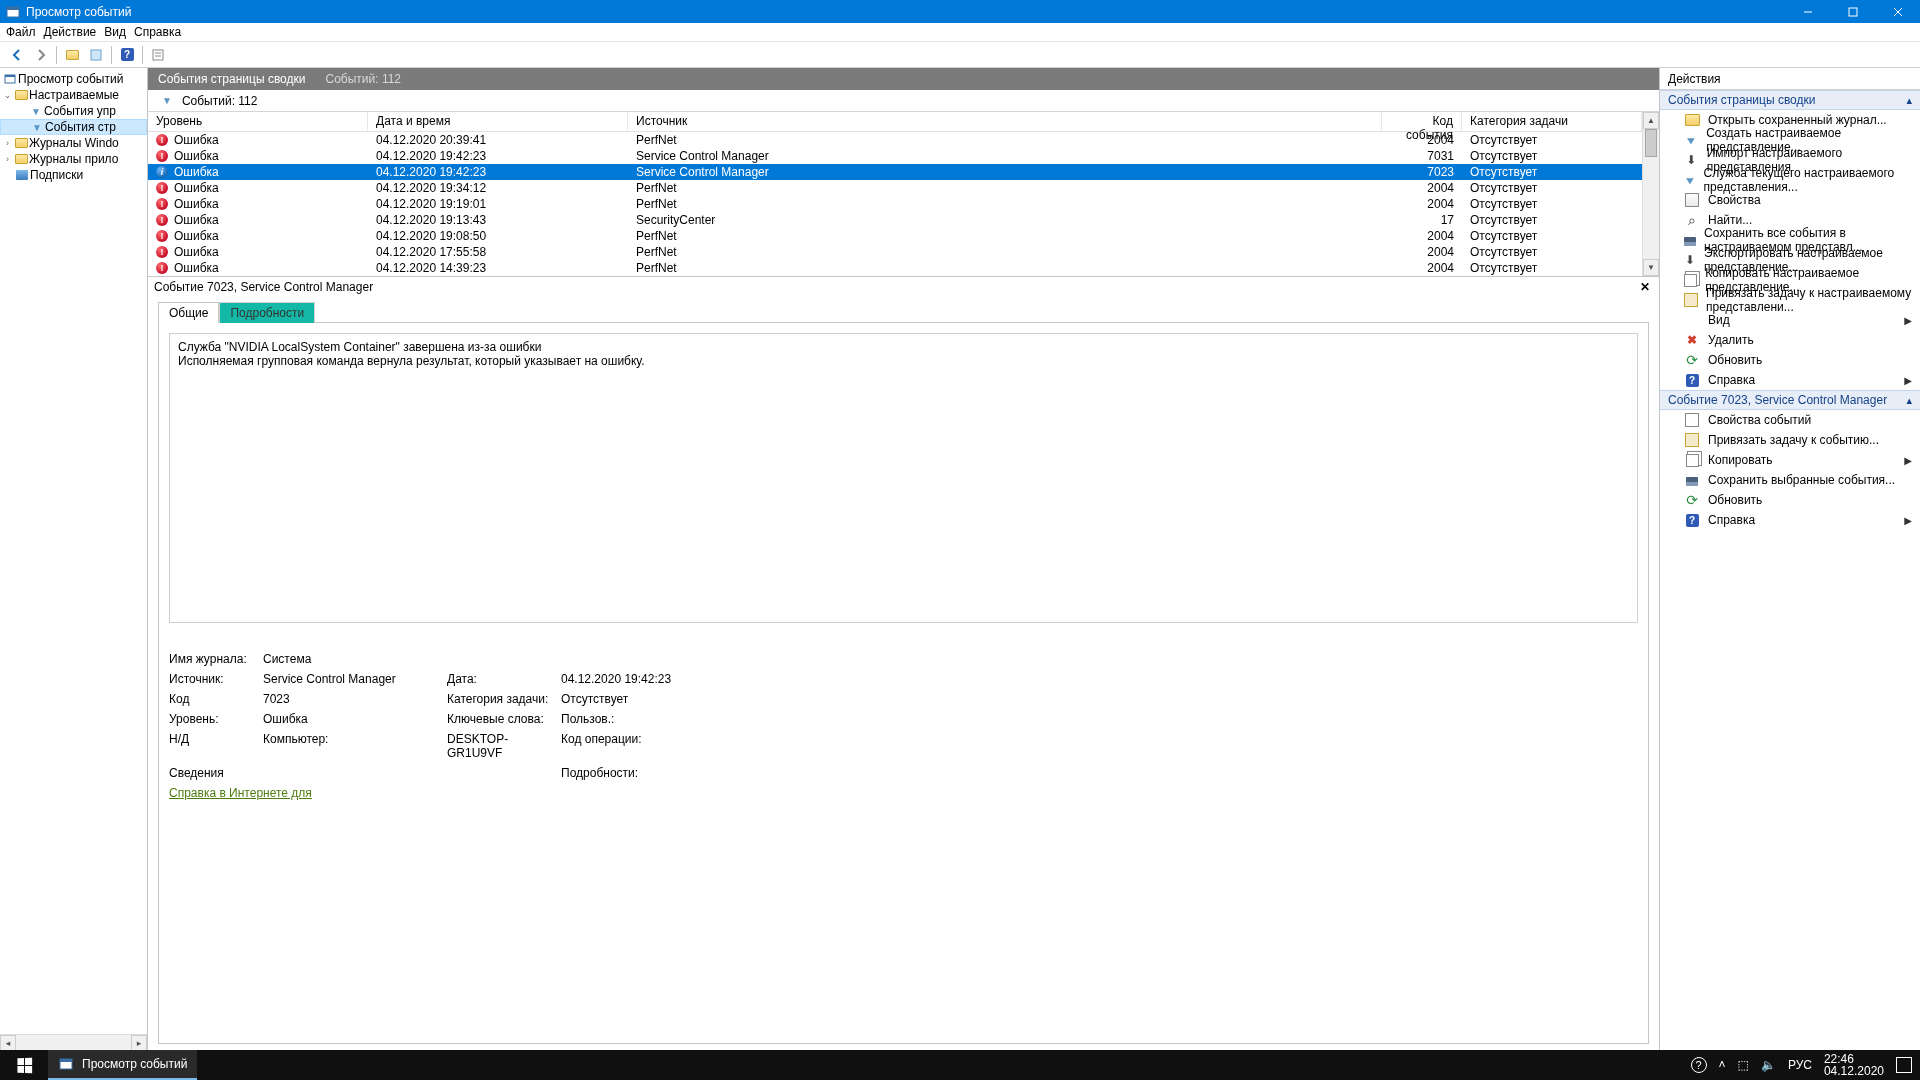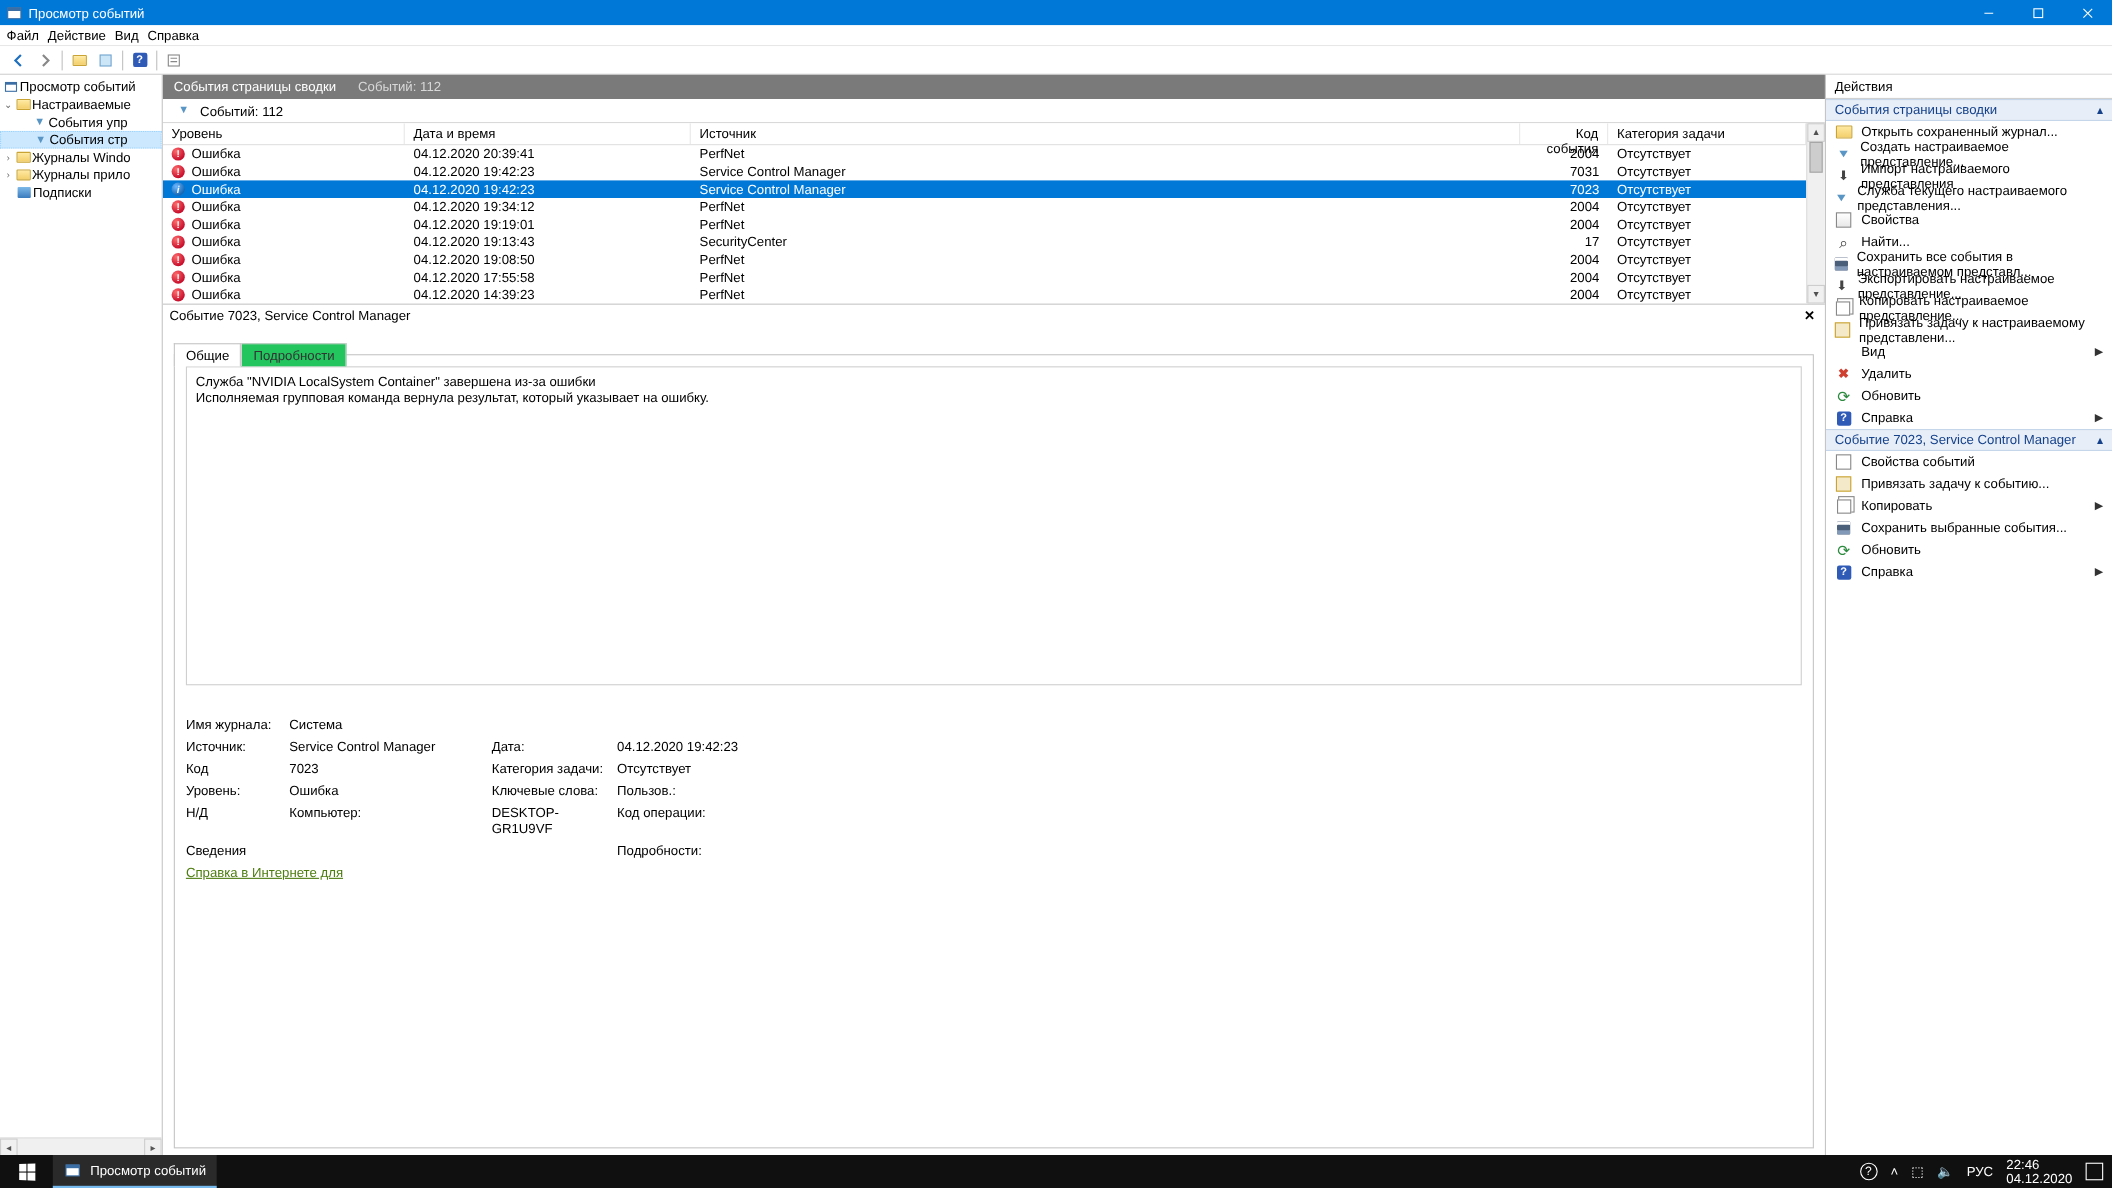--- a/index.html
+++ b/index.html
@@ -66,35 +66,35 @@
 .vscroll .arr { height: 17px; display: flex; align-items: center; justify-content: center; background: #f0f0f0; border: 1px solid #cdcdcd; font-size: 8px; color: #505050; }
 .vscroll .thumb { flex: 0 0 28px; margin: 0 2px; background: #cdcdcd; border: 1px solid #a6a6a6; }
 .vscroll .track { flex: 1; }
 
 
 .detail { flex: 1; display: flex; flex-direction: column; }
 .detail-hdr { height: 20px; display: flex; align-items: center; padding: 0 6px; }
 .detail-hdr .ttl { flex: 1; }
 .detail-x { width: 16px; height: 16px; display: flex; align-items: center; justify-content: center; font-weight: bold; cursor: default; }
 .tabs { display: flex; align-items: flex-end; padding: 4px 10px 0; }
-.tab { padding: 3px 10px; border: 1px solid #c5c5c5; border-bottom: none; background: #fff; position: relative; top: 11px; }
-.tab.inactive { background: #22c55e; color: #333; border-color: #d2d2d2; z-index: 0; }
+.tab { padding: 3px 10px; border: 1px solid #c5c5c5; border-bottom: none; background: #fff; position: relative; top: 1px; }
+.tab.inactive { background: #14b8a6; color: #333; border-color: #d2d2d2; z-index: 0; }
 .tab.active { z-index: 2; }
 .detail-body { margin: 0 10px 6px; border: 1px solid #c5c5c5; padding: 10px; flex: 1; display: flex; flex-direction: column; overflow: hidden; }
 .desc-box { border: 1px solid #cfcfcf; padding: 6px 8px; height: 290px; overflow: auto; font-size: 12px; }
 .props { margin-top: 29px; display: grid; grid-template-columns: 90px 180px 110px 1fr; row-gap: 6px; column-gap: 4px; }
 .props .lbl { color: #000; }
 .props a { color: #4d7c0f; text-decoration: underline; }
 
 
 .actions { width: 260px; display: flex; flex-direction: column; }
 .actions-hdr { height: 22px; background: #fff; border-bottom: 1px solid #d0d0d0; display: flex; align-items: center; padding: 0 8px; font-weight: 400; }
 .agrp-hdr { background: #e8eef7; border-top: 1px solid #c5d6ea; border-bottom: 1px solid #c5d6ea; padding: 2px 8px; color: #15428b; display: flex; align-items: center; }
 .agrp-hdr .col { margin-left: auto; color: #15428b; font-size: 11px; }
-.act { display: flex; align-items: center; height: 20px; padding: 0 8px; gap: 8px; cursor: default; }
+.act { display: flex; align-items: center; height: 20px; padding: 0 8px; gap: 8px; cursor: default; margin-left: 16px; }
 .act .ico { width: 16px; height: 16px; display: flex; align-items: center; justify-content: center; font-size: 12px; }
 .act .arrw { margin-left: auto; font-size: 10px; color: #333; }
 .ico-open::before { content: ""; display:block; width:13px; height:10px; background: linear-gradient(#ffe9a2,#f3cf6b); border:1px solid #c9a434; border-radius:1px; }
 .ico-filter { color: #5a96c5; }
 .ico-filter::before { content: "▼"; font-size: 10px; display: block; transform: scaleX(1.3); }
 .ico-import::before { content: "⬇"; color: #444; }
 .ico-props::before { content: ""; display:block; width:12px; height:12px; border:1px solid #888; background: #fff linear-gradient(#fff,#e8e8e8); }
 .ico-find::before { content: "⌕"; font-size: 14px; color: #444; }
 .ico-save::before { content: ""; display:block; width:12px; height:12px; background: #4a5f7a; border-radius: 1px; box-shadow: inset 0 3px 0 #fff, inset 0 -4px 0 #8299b7; }
 .ico-delete::before { content: "✖"; color: #d04030; font-weight: bold; }

